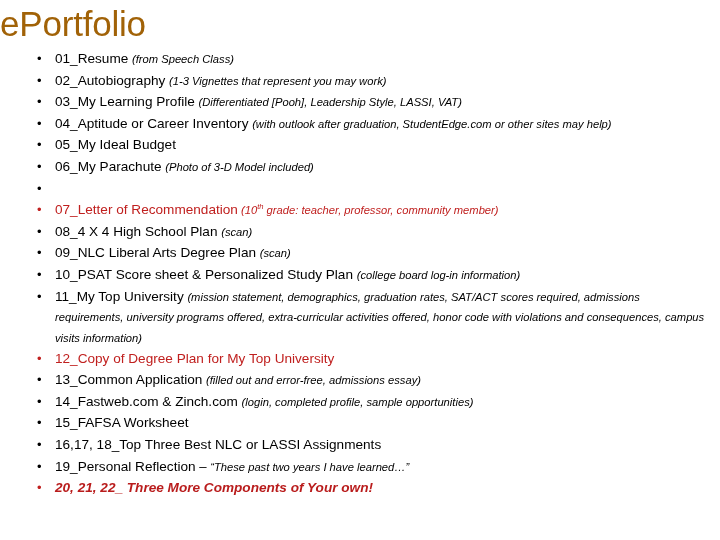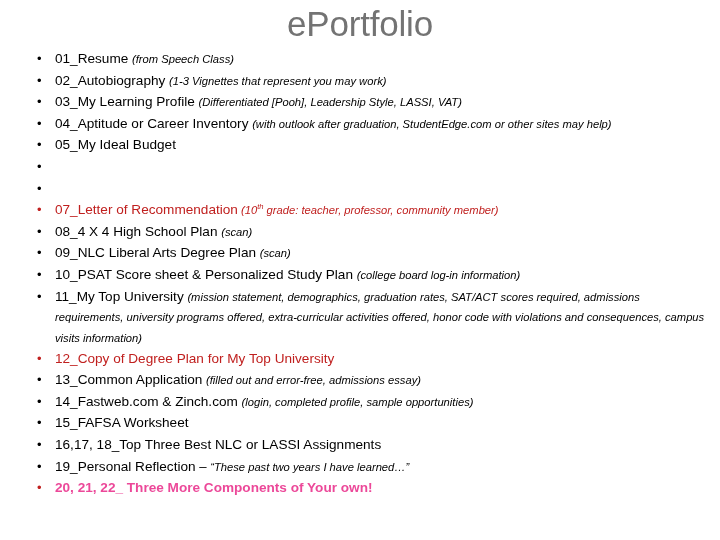--- a/index.html
+++ b/index.html
@@ -14,28 +14,27 @@
     color: #000000;
     overflow: hidden;
   }
   .slide {
     position: relative;
     width: 720px;
     height: 540px;
     box-sizing: border-box;
   }
   .slide-title {
-    text-align: center;
     font-size: 35px;
     font-weight: 400;
     letter-spacing: -0.2px;
     line-height: 1;
     margin: 0;
     padding-top: 6px;
-    color: #737373;
+    color: #a16207;
   }
   .bullet-list {
     list-style: none;
     margin: 0;
     padding: 0;
     position: absolute;
     top: 49px;
     left: 0;
     right: 6px;
   }
@@ -89,22 +88,23 @@
     color: #bfbfbf;
   }
   .is-red, .is-red .lead, .is-red .note, .is-red .bullet-dot {
     color: #c0201f;
   }
   .is-red .note {
     color: #c0201f;
   }
   .item-emph {
     font-weight: bold;
+    font-style: italic;
     font-size: 13.6px;
-    color: #ec4899;
+    color: #b91c1c;
   }
   .wrap-text {
     display: block;
   }
 </style>
 </head>
 <body>
 
 <div class="slide">
 
@@ -126,20 +126,21 @@
       <li class="bullet-item">
         <span class="bullet-dot">•</span>
         <span class="wrap-text"><span class="lead">04_Aptitude or Career Inventory</span> <span class="note"> (with outlook after graduation, StudentEdge.com or other sites may help)</span></span>
       </li>
       <li class="bullet-item">
         <span class="bullet-dot">•</span>
         <span class="wrap-text"><span class="lead">05_My Ideal Budget</span></span>
       </li>
       <li class="bullet-item">
         <span class="bullet-dot">•</span>
+        <span class="wrap-text"><span class="lead">06_My Parachute</span> <span class="note"> (Photo of 3-D Model included)</span></span>
       </li>
       <li class="bullet-item is-muted">
         <span class="bullet-dot">•</span>
       </li>
       <li class="bullet-item is-red">
         <span class="bullet-dot">•</span>
         <span class="wrap-text"><span class="lead">07_Letter of Recommendation</span><span class="note"> <span>(10</span><sup>th</sup><span> grade: teacher, professor, community member)</span></span></span>
       </li>
       <li class="bullet-item">
         <span class="bullet-dot">•</span>

